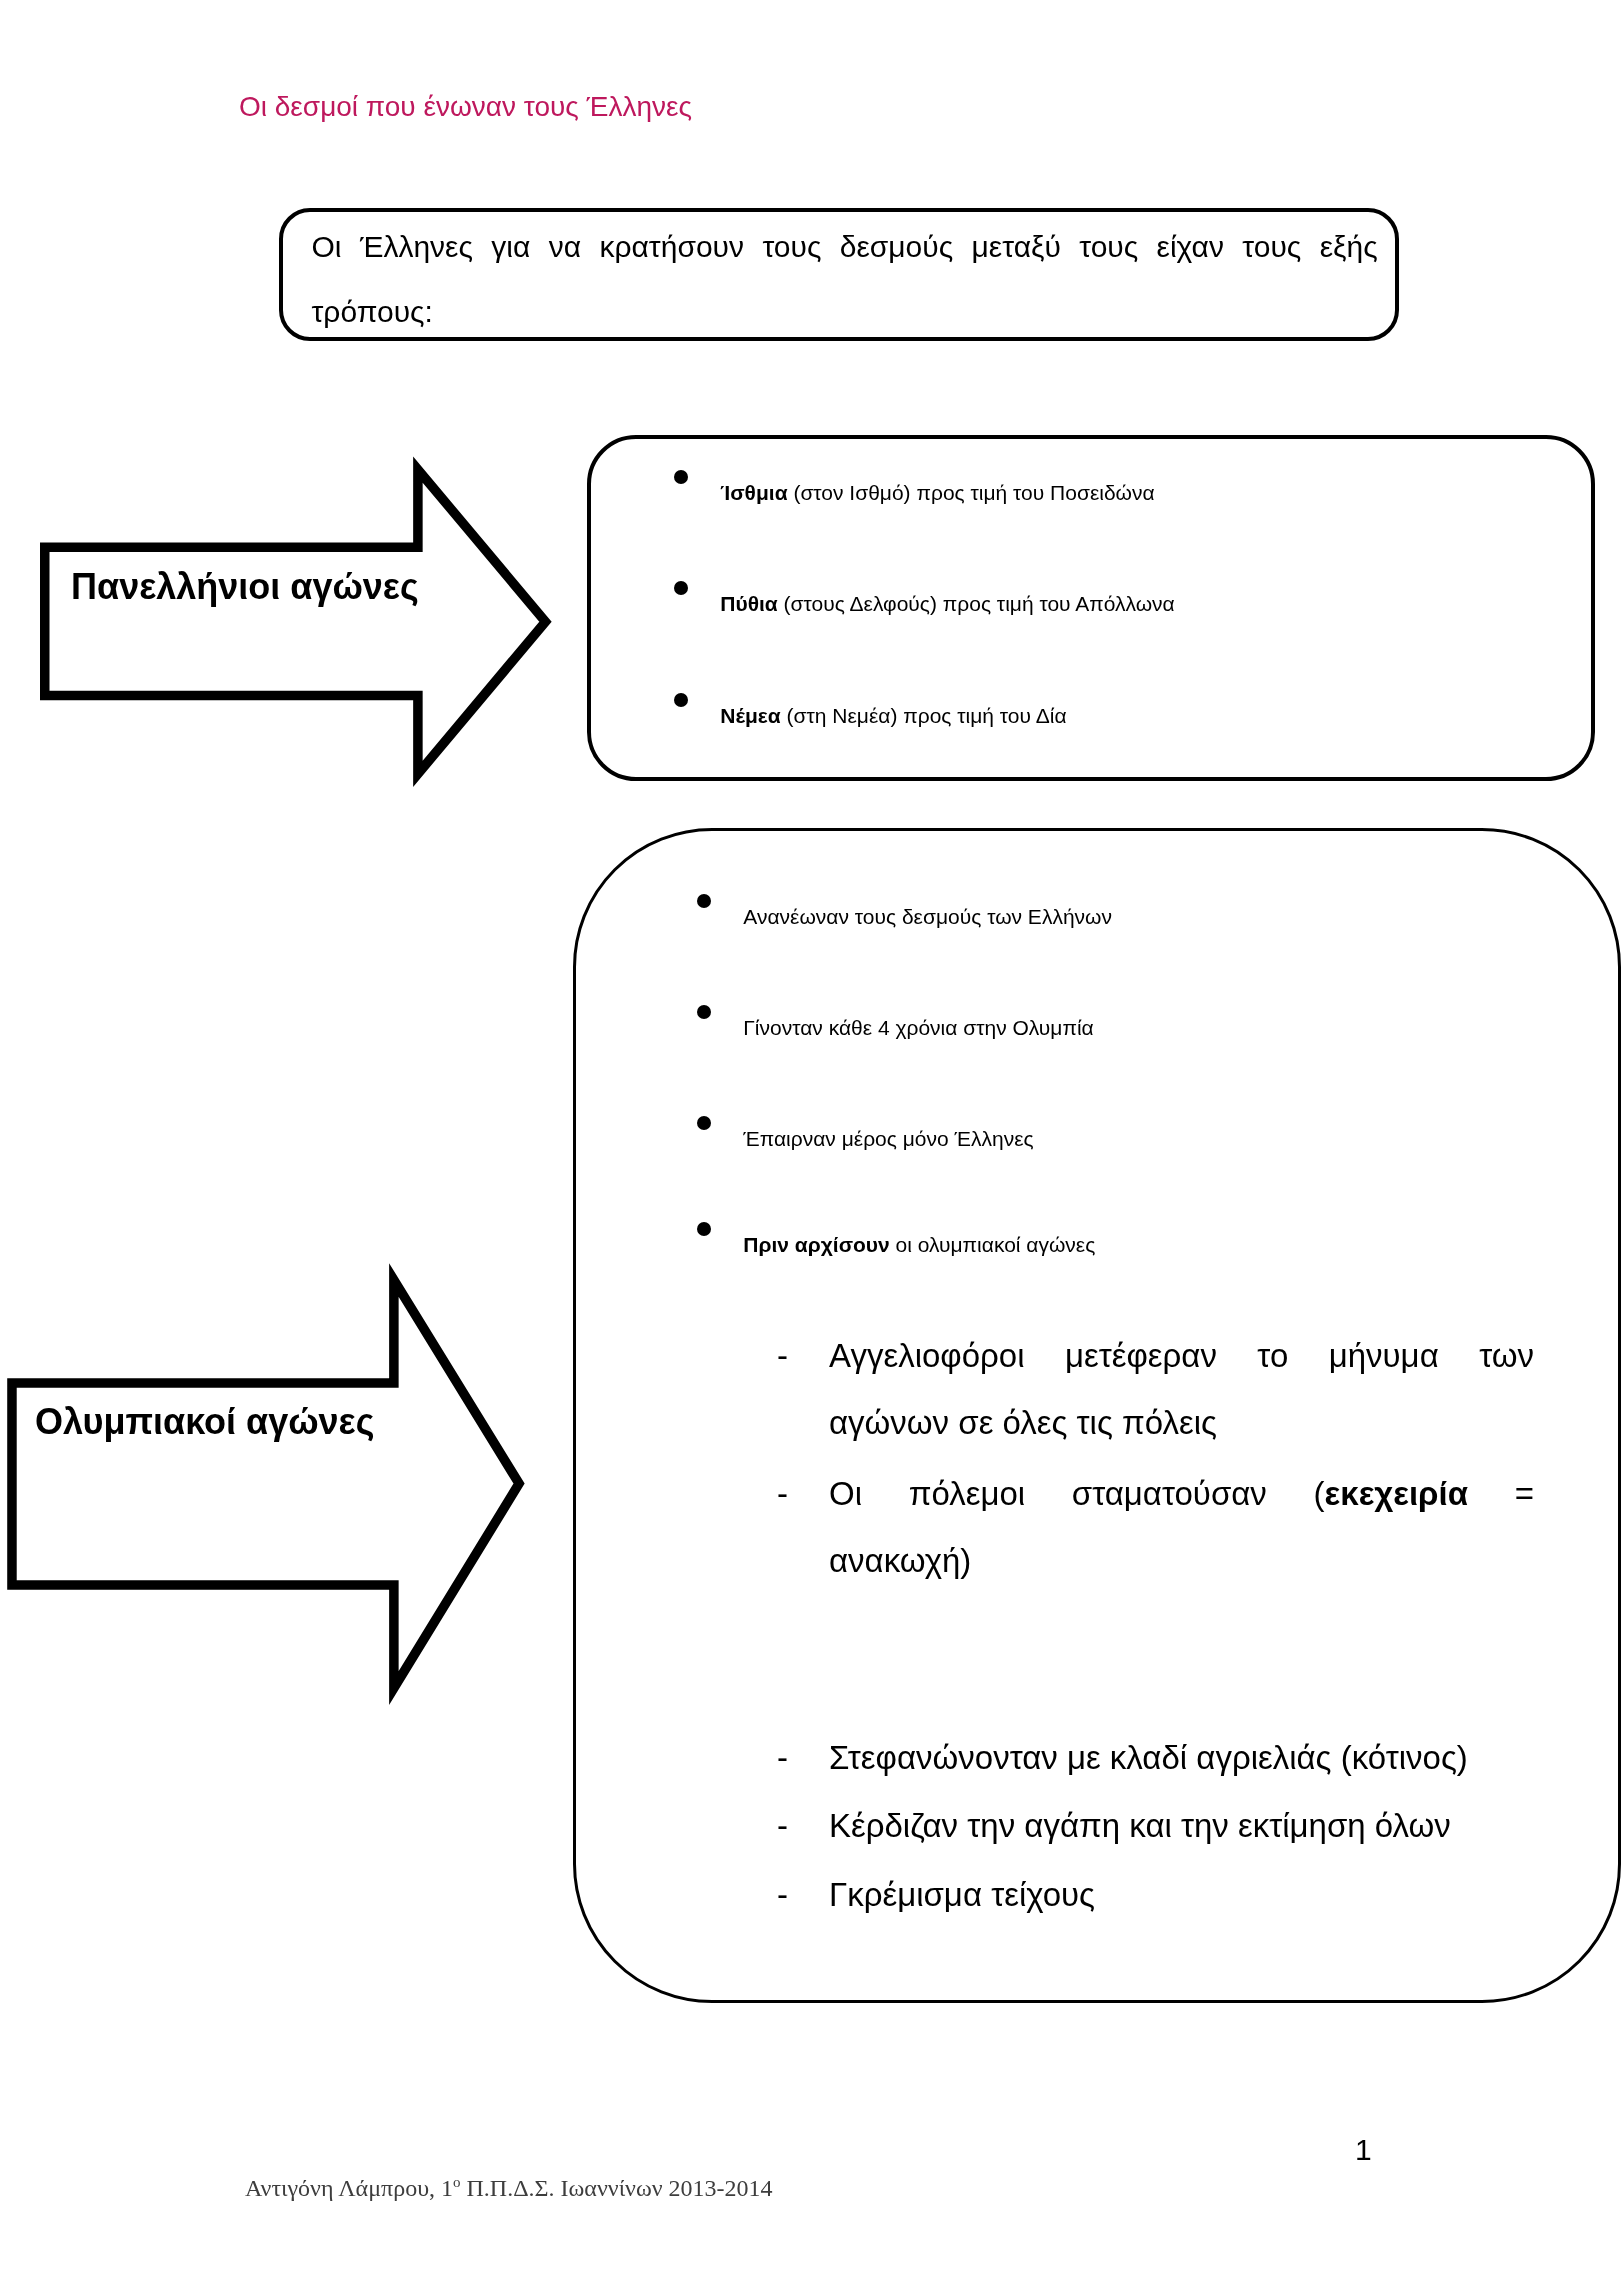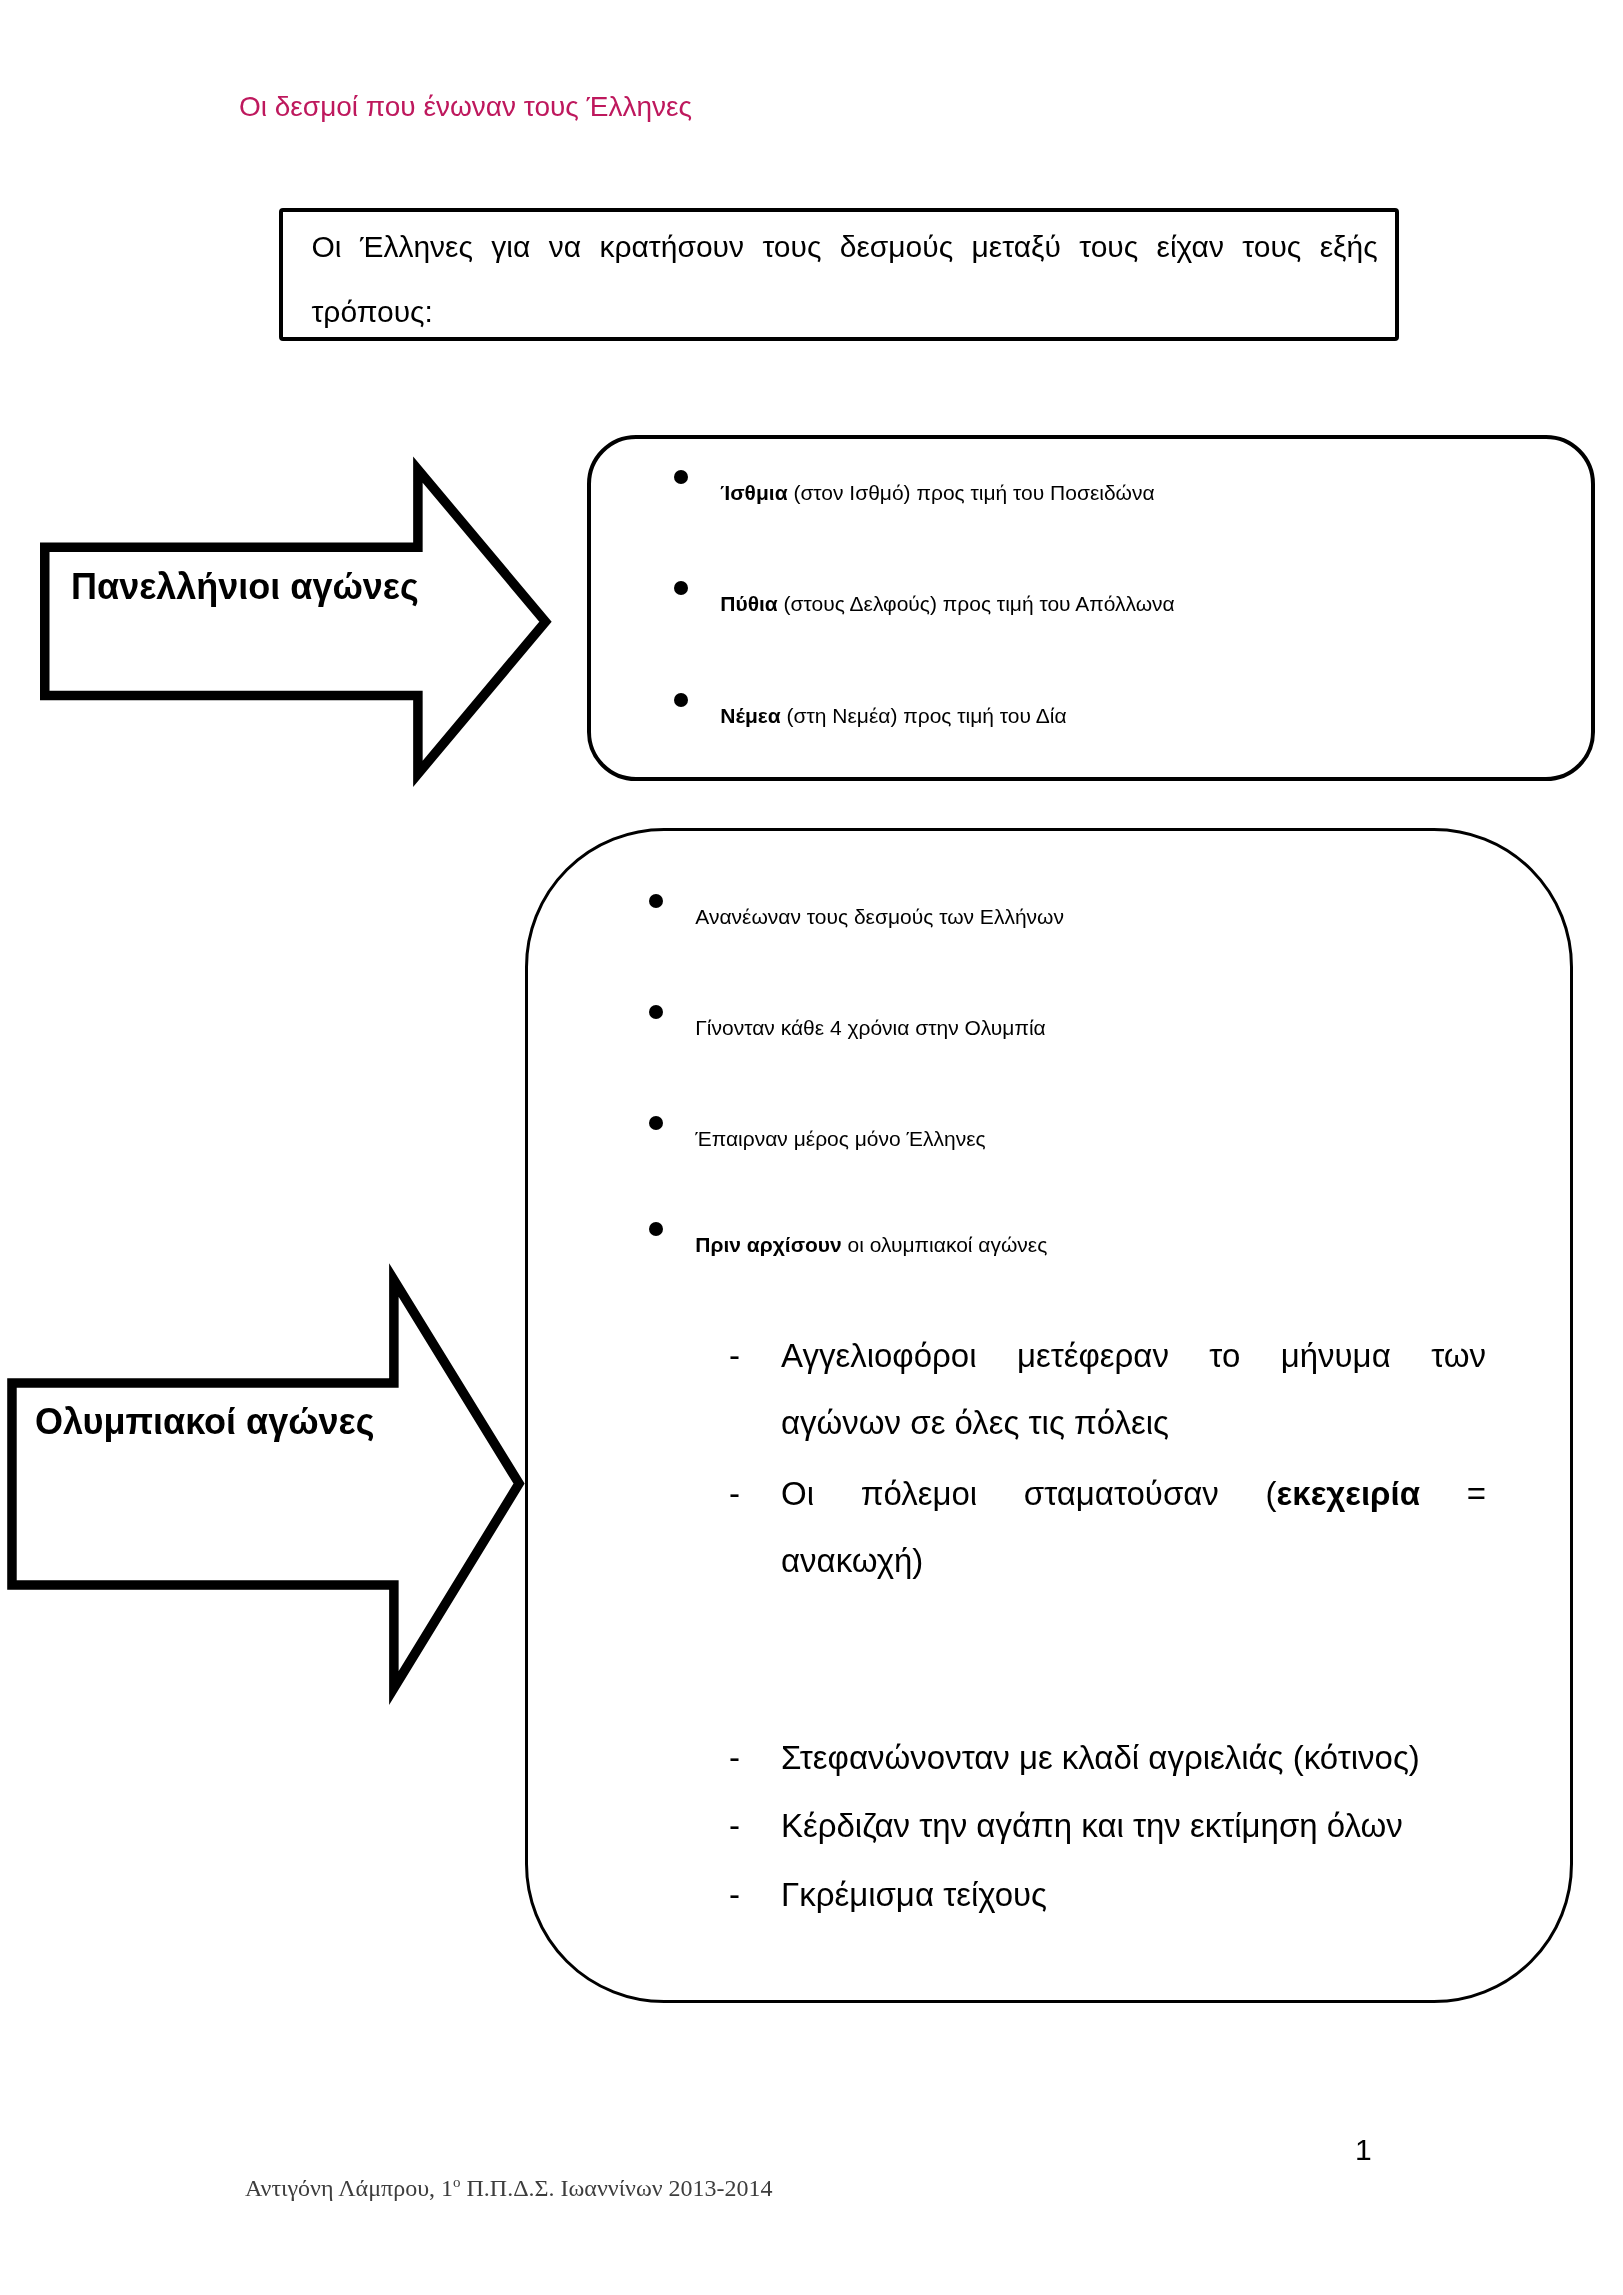--- a/index.html
+++ b/index.html
@@ -5,31 +5,31 @@
   * { margin:0; padding:0; box-sizing:border-box; }
   html,body { background:#ffffff; }
   body { width:1623px; height:2295px; position:relative; overflow:hidden;
          font-family:"Liberation Sans", sans-serif; color:#000; }
 
   .page { position:absolute; left:0; top:0; width:1623px; height:2295px; background:#fff; }
 
   .header-title { position:absolute; left:239px; top:89px; font-size:28px; line-height:36px; color:#be185d; }
 
   .intro-box { position:absolute; left:279px; top:208px; width:1120px; height:133px;
-               border:4px solid #000; border-radius:4px; background:#fff; }
+               border:4px solid #000; border-radius:31px; background:#fff; }
   .intro-text { padding:1.6px 17.4px 0 28.5px; font-size:30px; line-height:65px;
                 text-align:justify; color:#000; }
 
   .arrow-svg { position:absolute; overflow:visible; }
   .arrow-label { position:absolute; font-size:36px; font-weight:bold; white-space:nowrap; color:#000; }
 
   .box { position:absolute; background:#fff; border-style:solid; border-color:#000; }
   .box-panhellenic { left:587px; top:435px; width:1008px; height:346px;
                      border-width:4px; border-radius:49px; }
-  .box-olympic { left:525px; top:828px; width:1048px; height:1175px;
+  .box-olympic { left:573px; top:828px; width:1048px; height:1175px;
                  border-width:3.2px; border-radius:139px; }
 
   .mrow { position:absolute; display:flex; align-items:flex-start;
           transform:translateY(-50%); white-space:nowrap; font-size:21px; line-height:46px; }
   .box-panhellenic .mrow { left:83px; }
   .box-olympic .mrow { left:121px; }
   .dot { width:14.3px; height:14.3px; border-radius:50%; background:#000; flex:none; margin-right:32px; }
   .b { font-weight:bold; }
 
   .sub { position:absolute; left:201px; display:flex; font-size:33px; line-height:67px; }

